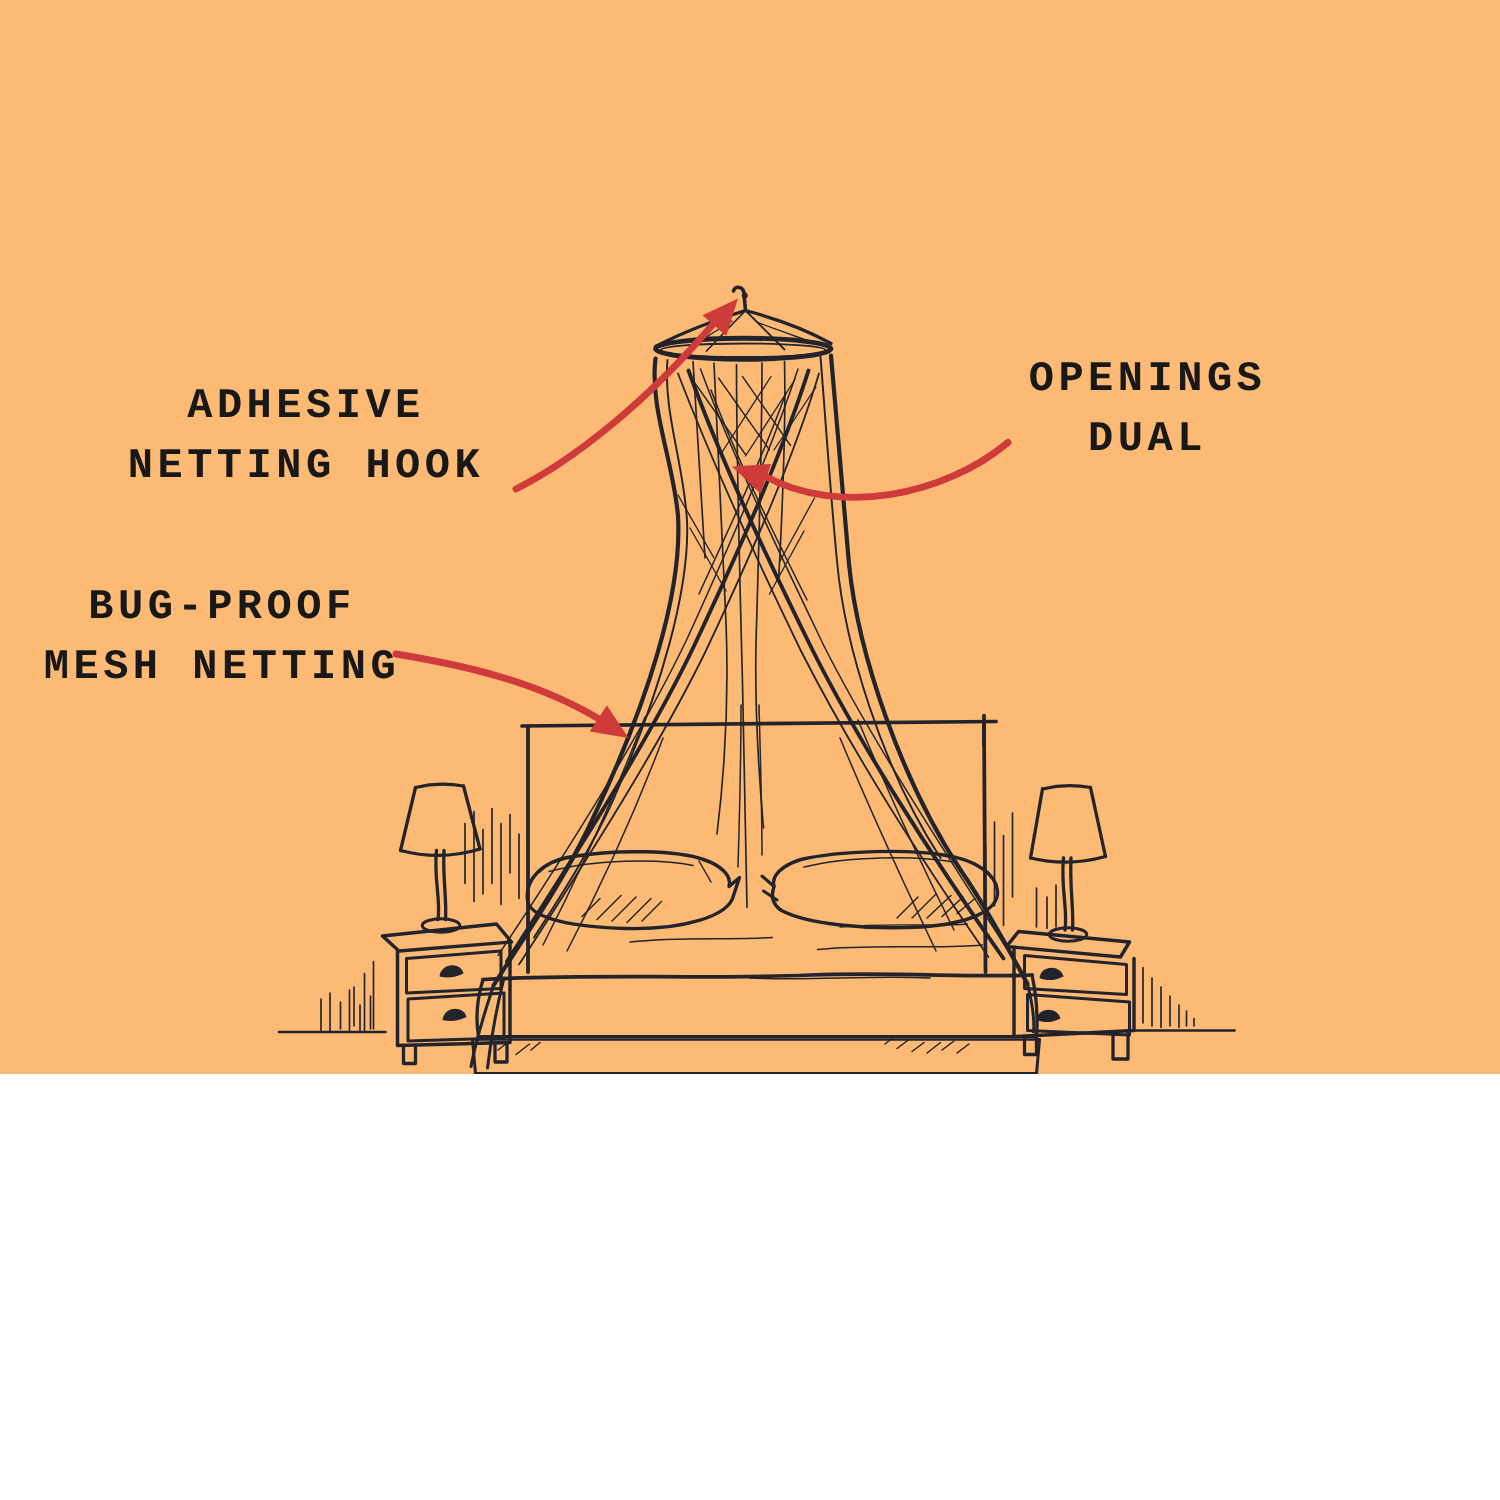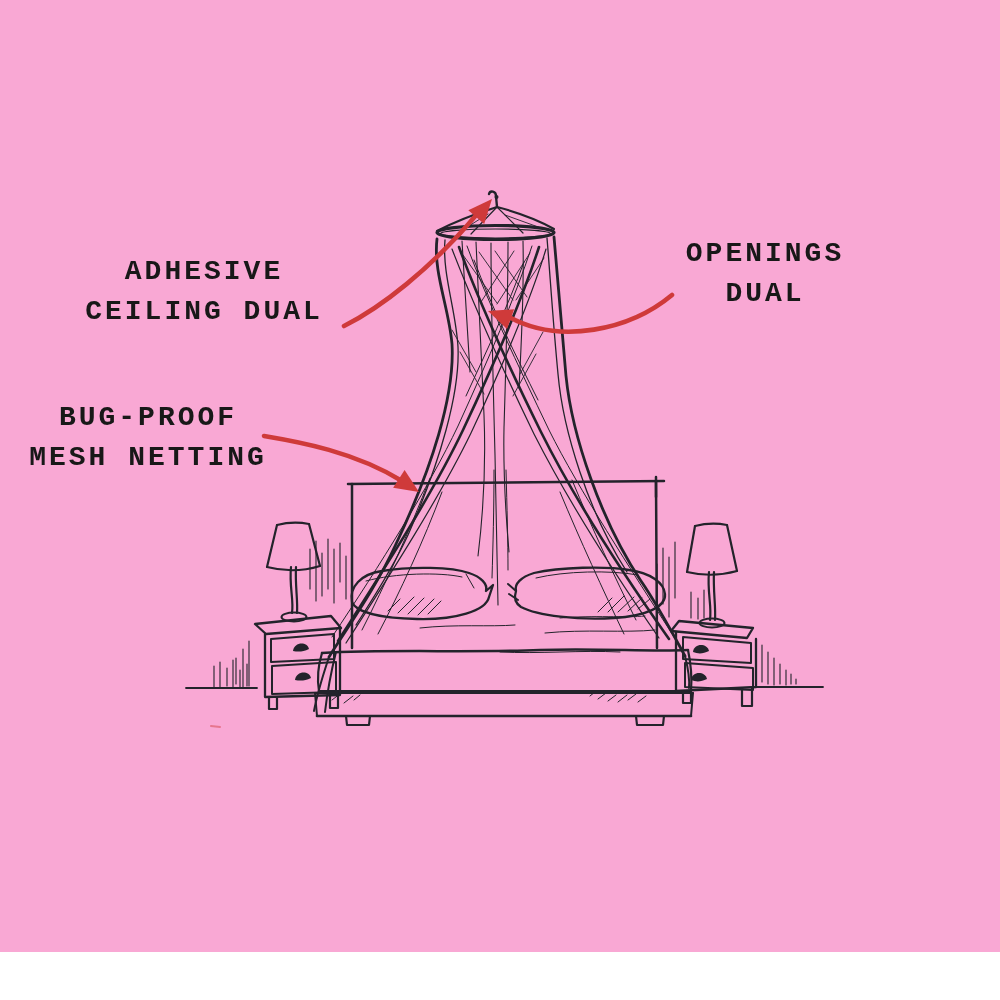--- a/index.html
+++ b/index.html
@@ -1,31 +1,31 @@
 <!DOCTYPE html>
 <html><head>
 <meta charset="utf-8">
 <style>
   html,body { margin:0; padding:0; background:#ffffff; }
   .stage {
-    position:relative; width:1000px; height:952px;
-    background:#f9a8d4; overflow:hidden;
+    position:relative; width:1000px; height:716px;
+    background:#fdba74; overflow:hidden;
     color:#23232b;
     font-family:"Liberation Mono", monospace;
   }
   .sketch { position:absolute; left:0; top:0; }
   .callout {
     position:absolute; text-align:center;
     font-weight:700; font-size:28px; line-height:40px;
     letter-spacing:3px; color:#181818; white-space:nowrap;
   }
   .callout span { display:block; }
   #label-adhesive { left:44px;  top:252px; width:320px; }
   #label-dual     { left:640px; top:234px; width:250px; }
-  #label-mesh     { left:0px;   top:398px; width:296px; }
+  #label-mesh     { left:0px;   top:386px; width:296px; }
 </style>
 </head>
 <body>
 
 <div class="stage">
 
   <svg class="sketch" width="1000" height="1000" viewBox="0 0 1000 1000" fill="none" stroke="currentColor" stroke-linecap="round" stroke-linejoin="round">
 
     <g stroke-width="2.4">
       <path d="M497,207 L496,196 C496,191 490,190 489,194"></path>
@@ -216,21 +216,21 @@
       </g>
       <g>
         <path stroke="#cf3a3a" d="M264,436 C300,442 355,452 402,481"></path>
         <polygon stroke="none" fill="#cf3a3a" points="0,0 -24,-10.5 -24,10.5" transform="translate(419,492) rotate(33)"></polygon>
       </g>
     </g>
   </svg>
 
   <div class="callout" id="label-adhesive">
     <span>ADHESIVE</span>
-    <span>CEILING DUAL</span>
+    <span>NETTING HOOK</span>
   </div>
 
   <div class="callout" id="label-dual">
     <span>OPENINGS</span>
     <span>DUAL</span>
   </div>
 
   <div class="callout" id="label-mesh">
     <span>BUG-PROOF</span>
     <span>MESH NETTING</span>

